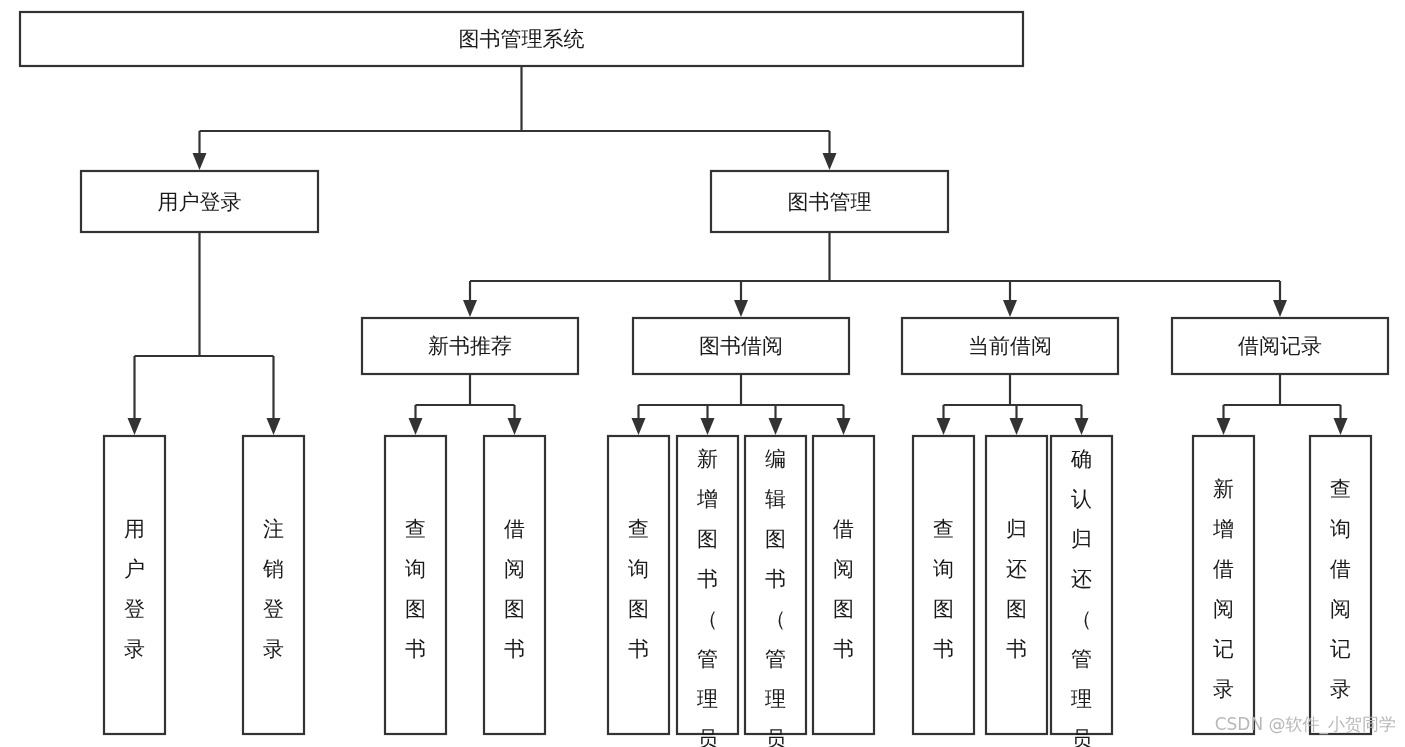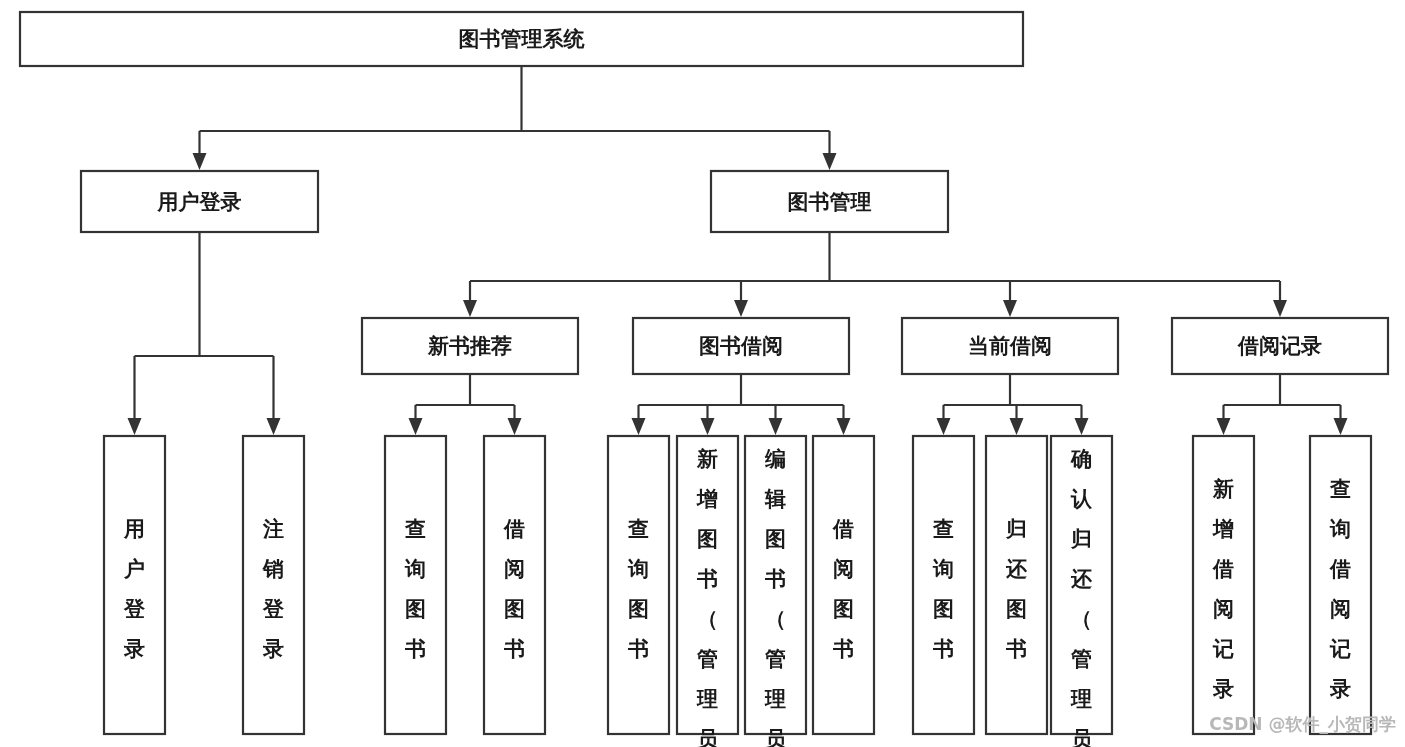--- a/index.html
+++ b/index.html
@@ -13,21 +13,20 @@
     font-family: "DejaVu Sans", "Liberation Sans", sans-serif;
     position: relative;
     overflow: hidden;
   }
   #diagram-root {
     position: absolute;
     left: 0;
     top: 0;
     width: 1240px;
     height: 747px;
-    font-weight: bold;
   }
   .node-rect {
     fill: #ffffff;
     stroke: #333333;
     stroke-width: 2.2;
   }
   .node-label {
     fill: #1a1a1a;
     font-family: "DejaVu Sans", "Liberation Sans", sans-serif;
     font-size: 21px;

